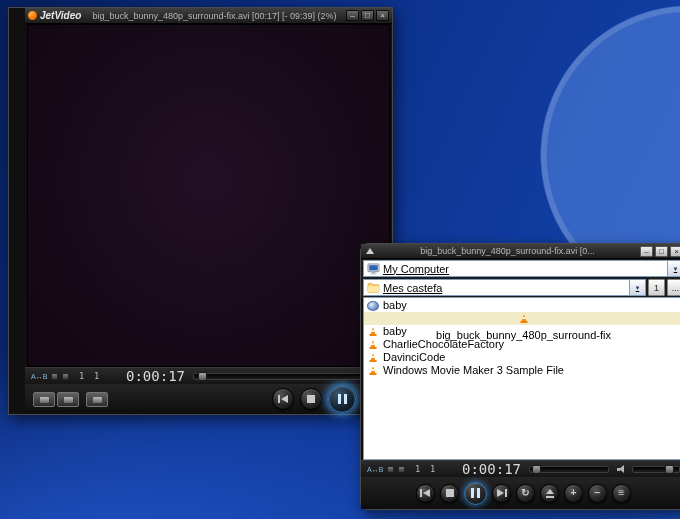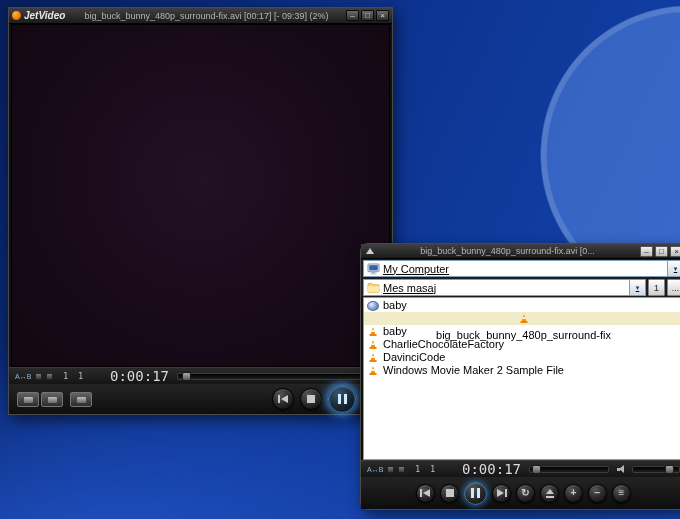--- a/index.html
+++ b/index.html
@@ -13,21 +13,21 @@
       linear-gradient(115deg, #071f5e 0%, #0c338f 45%, #1647b4 100%);
   }
   button { font-family:inherit; cursor:default; }
 
   
   .window {
     position:absolute; background:#101010; border:1px solid #4a4a4a;
     box-shadow:3px 5px 14px rgba(0,0,0,.55);
     display:flex; flex-direction:column;
   }
-  #player-window { left:8px; top:7px; width:385px; height:408px; }
+  #player-window { left:8px; top:7px; width:385px; height:408px;padding-left:16px; }
   #playlist-window { left:360px; top:243px; width:327px; height:267px;border-radius:8px; }
 
   .titlebar {
     flex:0 0 16px; height:16px; position:relative;
     background:linear-gradient(#404040,#1b1b1b);
     display:flex; align-items:center; padding:0 3px;
     border-bottom:1px solid #000;
   }
   #playlist-window .titlebar { flex-basis:15px; height:15px; }
 
@@ -244,21 +244,21 @@
     </div>
 
     <div class="combo-row">
       <div class="combo">
         <span class="c-icon">
           <svg viewBox="0 0 14 12" width="13" height="11">
             <path d="M1 2.5 q0 -0.8 0.8 -0.8 h3.4 l1.2 1.4 h5.8 q0.8 0 0.8 0.8 v6.6 q0 0.8 -0.8 0.8 H1.8 q-0.8 0 -0.8 -0.8 Z" fill="#ffd76e" stroke="#c9932a" stroke-width="0.7"></path>
             <path d="M1 4.6 h12 v5.9 q0 0.8 -0.8 0.8 H1.8 q-0.8 0 -0.8 -0.8 Z" fill="#ffe9a8"></path>
           </svg>
         </span>
-        <span class="combo-text">Mes masaj</span>
+        <span class="combo-text">Mes castefa</span>
         <span class="arrow-btn">▾</span>
       </div>
       <button class="sq-btn">1</button>
       <button class="sq-btn">...</button>
     </div>
 
     <div class="file-list">
         <div class="file-row use-media">
 
     <span class="fi icon-media"></span>
@@ -310,21 +310,21 @@
   </div>
         <div class="file-row use-vlc">
     <span class="fi icon-vlc">
       <svg viewBox="0 0 14 14" width="12" height="12">
         <path d="M7 1.2 L9.6 9.4 H4.4 Z" fill="#ff8a00"></path>
         <path d="M5.7 5 h2.6 l0.55 1.9 H5.15 Z" fill="#ffffff"></path>
         <rect x="2.6" y="9.4" width="8.8" height="2.4" rx="1.2" fill="#f08300"></rect>
       </svg>
     </span>
 
-    <span class="file-label">Windows Movie Maker 2 Sample File</span>
+    <span class="file-label">Windows Movie Maker 3 Sample File</span>
   </div>
       </div>
 
     <div class="ctrl-bar">
       <span class="ab-label">A↔B</span>
       <span class="mini-icon"></span>
       <span class="mini-icon"></span>
       <span class="counter">1</span>
       <span class="counter">1</span>
       <span class="time">0:00:17</span>

